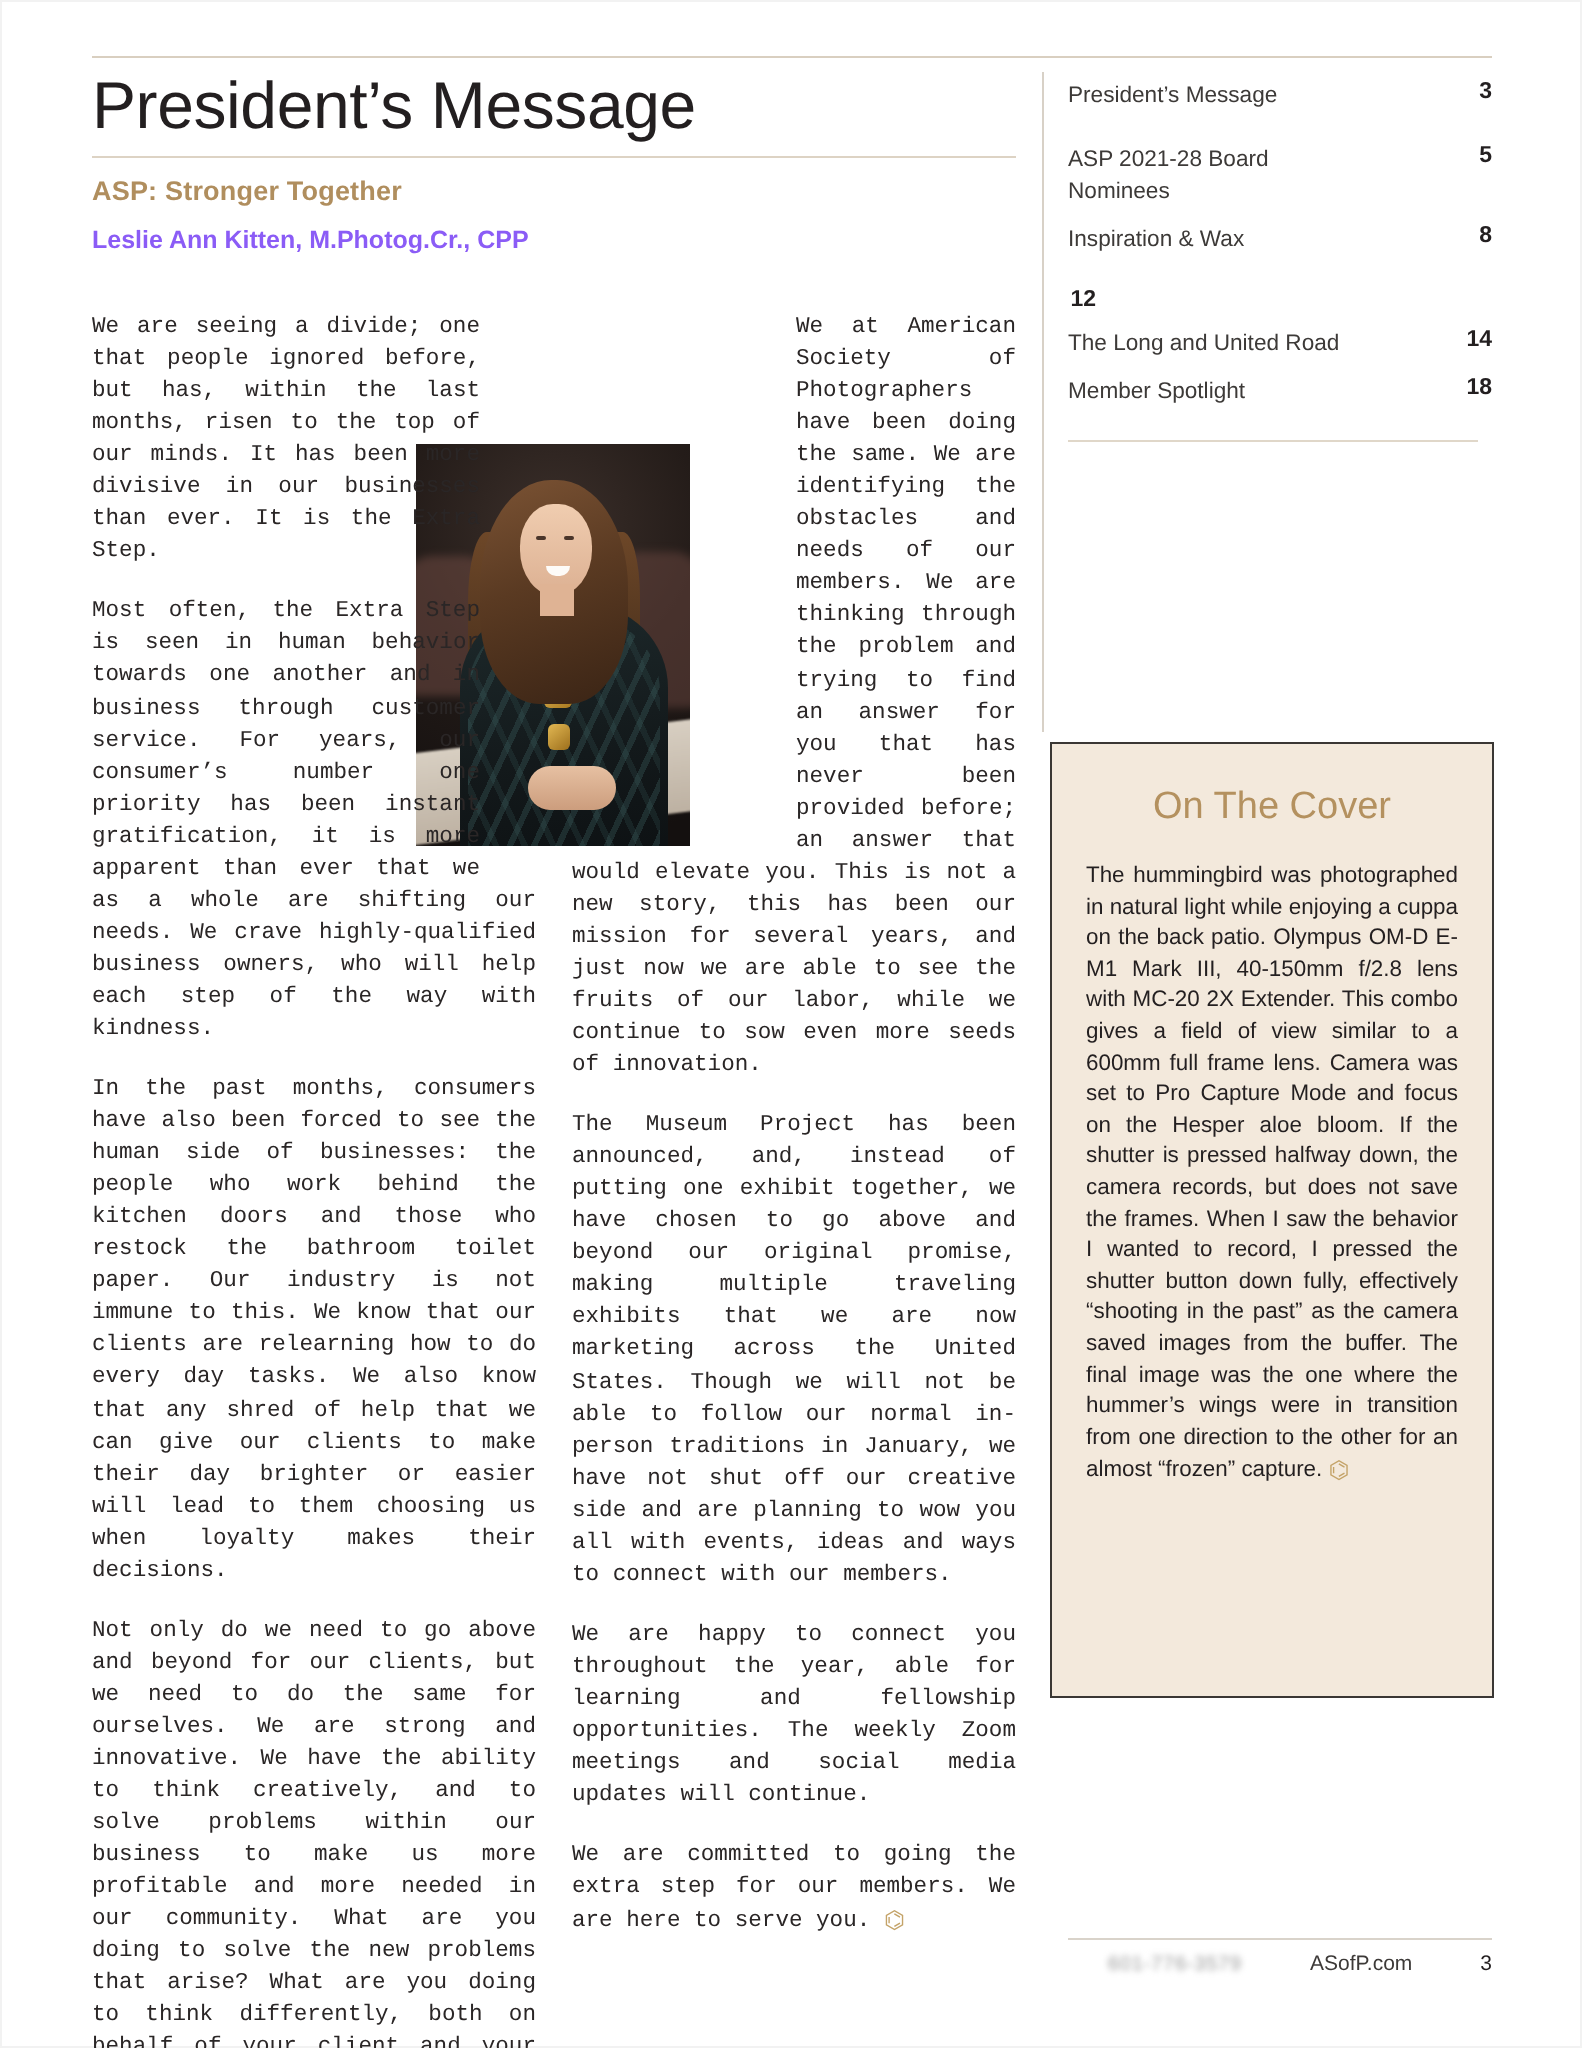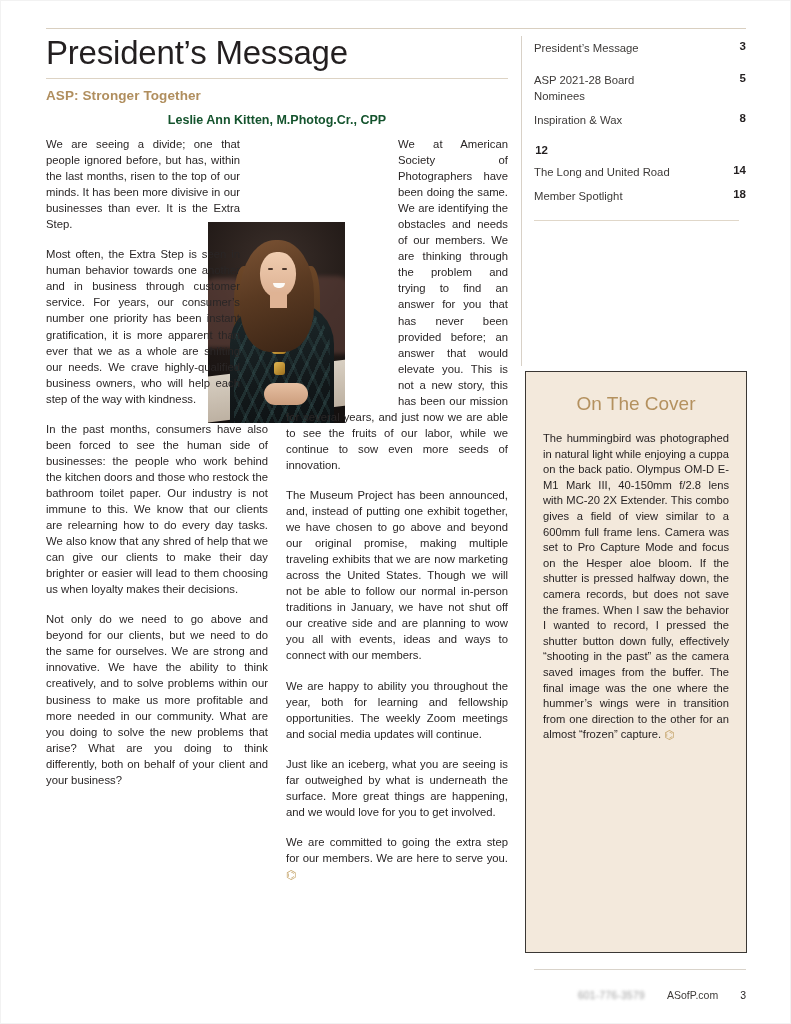--- a/index.html
+++ b/index.html
@@ -58,30 +58,29 @@
   #subtitle {
     font-size: 13.5px;
     font-weight: bold;
     color: #b08e5e;
     margin: 0 0 10px 0;
     letter-spacing: 0.1px;
   }
   #byline {
     font-size: 12.5px;
     font-weight: bold;
-    color: #14532d;
+    color: #8b5cf6;
     margin: 0 0 12px 0;
-    text-align: center;
   }
 
   
   #article-cols {
     position: absolute;
-    left: 46px; top: 136px;
-    width: 462px; height: 820px;
+    left: 46px; top: 156px;
+    width: 462px; height: 820px; font-family: Liberation Mono, monospace;
   }
   .col {
     position: absolute;
     top: 0;
     width: 222px;
     font-size: 11.3px;
     line-height: 16.05px;
     text-align: justify;
     text-justify: inter-word;
     color: #2a2626;
@@ -256,21 +255,21 @@
   #toc-bottom-rule {
     width: 205px; height: 1px;
     background: #e0d7c9;
     margin: 14px 0 0 0;
   }
 
   
   #cover-box {
     position: absolute;
     left: 525px; top: 371px;
-    width: 222px; height: 582px;
+    width: 222px; height: 478px;
     background: #f3e9dc;
     border: 1.5px solid #3a3734;
     padding: 16px 17px;
   }
   #cover-heading {
     text-align: center;
     font-size: 19px;
     color: #b4915f;
     margin: 5px 0 16px 0;
     font-weight: normal;
@@ -300,24 +299,23 @@
     width: 212px; height: 1px;
     background: #d9d3ca;
   }
   #footer {
     position: absolute;
     left: 534px; top: 976px;
     width: 212px;
     display: flex;
     align-items: center;
     justify-content: flex-end;
-    gap: 22px;
+    gap: 34px;
     font-size: 10.5px;
     color: #3d3a38;
-    margin-top: 13px;
   }
   #footer-phone {
     color: #9a9a9a;
     filter: blur(1.6px);
     letter-spacing: .4px;
     font-size: 10px;
   }
   #footer-page { font-size: 10.5px; color: #231f20; }
 </style>
 </head>
@@ -366,22 +364,21 @@
       <p>We are seeing a divide; one that people ignored before, but has, within the last months, risen to the top of our minds.  It has been more divisive in our businesses than ever.  It is the Extra Step.</p>
       <p>Most often, the Extra Step is seen in human behavior towards one another and in business through customer service.  For years, our consumer’s number one priority has been instant gratification, it is more apparent than ever that we as a whole are shifting our needs.  We crave highly-qualified business owners, who will help each step of the way with kindness.</p>
       <p>In the past months, consumers have also been forced to see the human side of businesses: the people who work behind the kitchen doors and those who restock the bathroom toilet paper.  Our industry is not immune to this.  We know that our clients are relearning how to do every day tasks.  We also know that any shred of help that we can give our clients to make their day brighter or easier will lead to them choosing us when loyalty makes their decisions.</p>
       <p>Not only do we need to go above and beyond for our clients, but we need to do the same for ourselves.  We are strong and innovative.  We have the ability to think creatively, and to solve problems within our business to make us more profitable and more needed in our community.  What are you doing to solve the new problems that arise?  What are you doing to think differently, both on behalf of your client and your business?</p>
     </div>
 
     <div class="col" id="col-right">
       <div id="portrait-float-right"></div>
       <p>We at American Society of Photographers have been doing the same.  We are identifying the obstacles and needs of our members.  We are thinking through the problem and trying to find an answer for you that has never been provided before; an answer that would elevate you.  This is not a new story, this has been our mission for several years, and just now we are able to see the fruits of our labor, while we continue to sow even more seeds of innovation.</p>
       <p>The Museum Project has been announced, and, instead of putting one exhibit together, we have chosen to go above and beyond our original promise, making multiple traveling exhibits that we are now marketing across the United States.  Though we will not be able to follow our normal in-person traditions in January, we have not shut off our creative side and are planning to wow you all with events, ideas and ways to connect with our members.</p>
-      <p>We are happy to ability you throughout the year, both for learning and fellowship opportunities.  The weekly Zoom meetings and social media updates will continue.</p>
-      <p>Just like an iceberg, what you are seeing is far outweighed by what is underneath the surface.  More great things are happening, and we would love for you to get involved.</p>
+      <p>We are happy to connect you throughout the year, able for learning and fellowship opportunities.  The weekly Zoom meetings and social media updates will continue.</p>
       <p><span>We are committed to going the extra step for our members.  We are here to serve you.</span> <span class="flourish">⌬</span></p>
     </div>
 
   </div>
 
   <div id="col-divider"></div>
 
   <div id="sidebar">
 
     <div class="toc-item">

